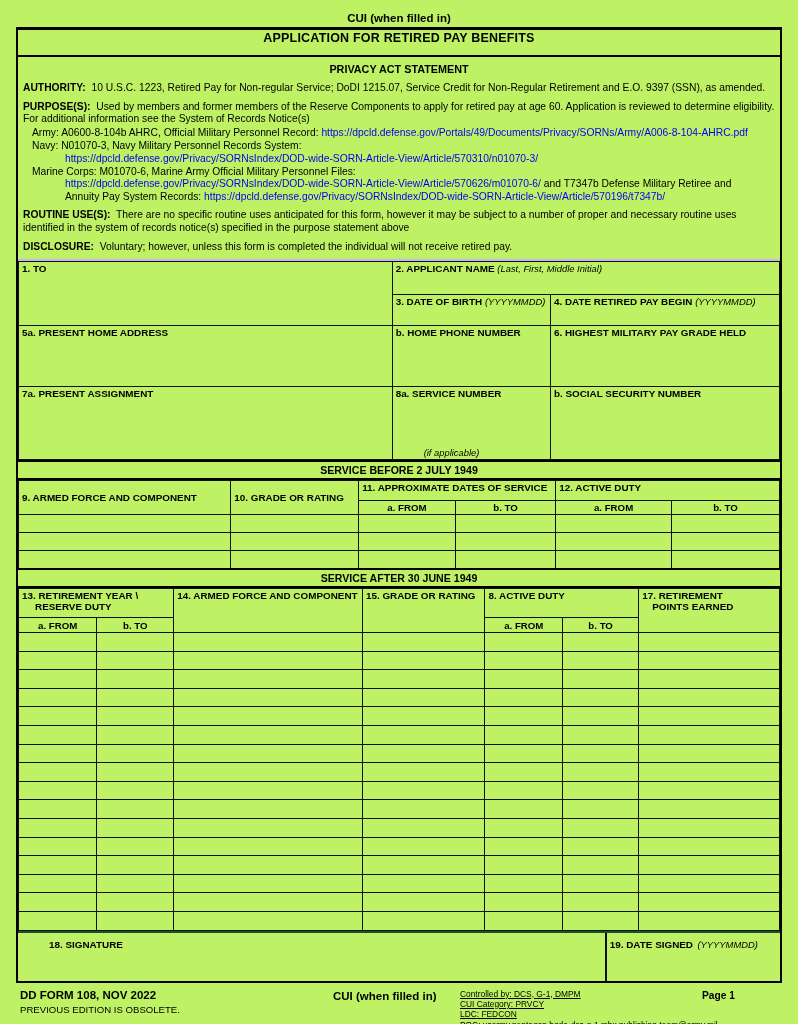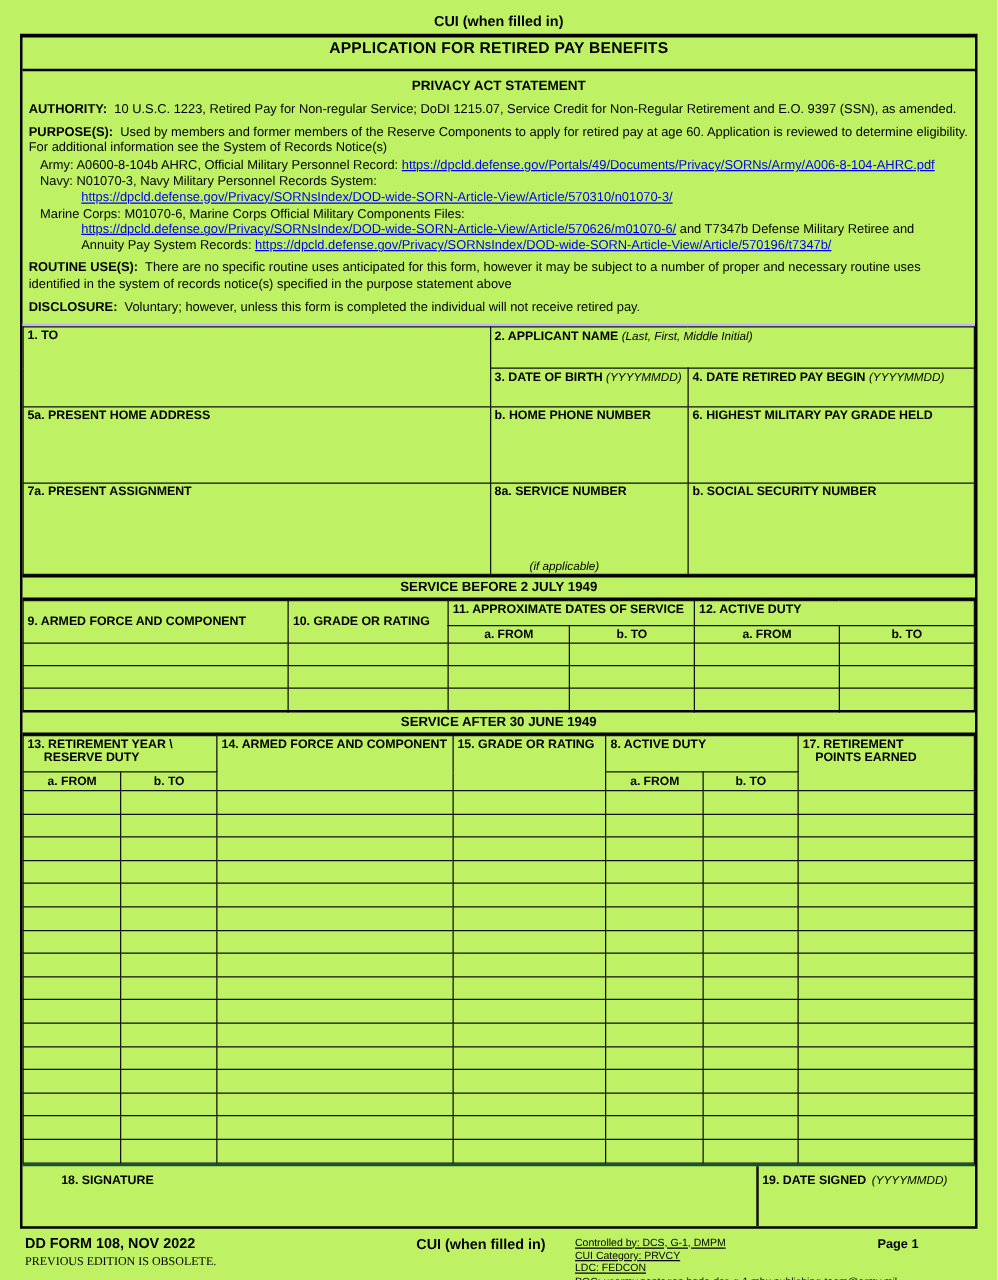--- a/index.html
+++ b/index.html
@@ -15,21 +15,21 @@
   
   .title-box{height:25px;border-bottom:2px solid #000;}
   .title-box .t{padding-top:1px;text-align:center;font-weight:bold;font-size:12.5px;letter-spacing:.2px;}
   
   .privacy{border-bottom:2px solid #c4b5fd;padding:3px 5px 4px 5px;font-size:10.3px;line-height:12.8px;height:204px;box-sizing:border-box;}
   .privacy .hd{text-align:center;font-weight:bold;font-size:10.8px;margin:3px 0 6px 0;}
   .privacy p{margin:0 0 6px 0;}
   .privacy .lbl{font-weight:bold;}
   .ind1{padding-left:9px;}
   .ind2{padding-left:42px;}
-  .link{color:#0000ee;text-decoration:underline;cursor:pointer;}
+  .link{color:#0000ee;cursor:pointer;}
   
   table.grid{border-collapse:collapse;width:100%;table-layout:fixed;border-radius:32px;}
   table.grid td{border:1.5px solid #111;vertical-align:top;padding:1px 3px;font-size:9.9px;}
   .flabel{font-weight:bold;font-size:9.9px;}
   .fital{font-style:italic;font-weight:normal;font-size:9.4px;}
   .subital{font-style:italic;font-weight:normal;font-size:9.4px;display:block;margin-left:28px;margin-top:48px;}
   .r-name{height:30px;}
   .r-dates{height:28px;}
   .r-addr{height:58px;}
   .r-assign{height:63px;}
@@ -50,21 +50,21 @@
   .tbl-after tbody td{height:15.6px;}
   .l2{display:block;padding-left:13px;}
   
   .sigrow{display:flex;border-top:2px solid #14532d;height:48px;padding-left:28px;}
   .sig-l{width:76.4%;border-right:2px solid #111;padding:1px 3px;box-sizing:border-box;}
   .sig-r{flex:1;padding:1px 3px;box-sizing:border-box;}
   
   .footer{position:relative;height:56px;margin-top:6px;}
   .f-left{position:absolute;left:20px;top:0;}
   .f-form{font-weight:bold;font-size:11.5px;}
-  .f-prev{font-size:9.6px;margin-top:3px;font-family:Liberation Serif, serif;}
+  .f-prev{font-size:9.6px;margin-top:3px;}
   .f-cui{position:absolute;left:333px;top:1px;font-weight:bold;font-size:11.5px;}
   .f-ctrl{position:absolute;left:460px;top:0;font-size:8.4px;line-height:10.4px;text-decoration:underline;}
   .f-page{position:absolute;left:702px;top:1px;font-weight:bold;font-size:10.2px;}
 </style>
 </head>
 <body>
 
 <div class="page">
 
   <div class="cui-top">CUI (when filled in)</div>
@@ -75,21 +75,21 @@
       <div class="t">APPLICATION FOR RETIRED PAY BENEFITS</div>
     </div>
 
     <div class="privacy">
       <div class="hd">PRIVACY ACT STATEMENT</div>
       <p><span class="lbl">AUTHORITY:</span>&nbsp; <span>10 U.S.C. 1223, Retired Pay for Non-regular Service; DoDI 1215.07, Service Credit for Non-Regular Retirement and E.O. 9397 (SSN), as amended.</span></p>
       <p style="margin-bottom:1px;"><span class="lbl">PURPOSE(S):</span>&nbsp; <span>Used by members and former members of the Reserve Components to apply for retired pay at age 60. Application is reviewed to determine eligibility. For additional information see the System of Records Notice(s)</span></p>
       <div class="ind1"><span>Army: A0600-8-104b AHRC, Official Military Personnel Record: </span><a class="link">https://dpcld.defense.gov/Portals/49/Documents/Privacy/SORNs/Army/A006-8-104-AHRC.pdf</a></div>
       <div class="ind1"><span>Navy: N01070-3, Navy Military Personnel Records System:</span></div>
       <div class="ind2"><a class="link">https://dpcld.defense.gov/Privacy/SORNsIndex/DOD-wide-SORN-Article-View/Article/570310/n01070-3/</a></div>
-      <div class="ind1"><span>Marine Corps: M01070-6, Marine Corps Official Military Components Files:</span></div>
+      <div class="ind1"><span>Marine Corps: M01070-6, Marine Army Official Military Personnel Files:</span></div>
       <div class="ind2"><a class="link">https://dpcld.defense.gov/Privacy/SORNsIndex/DOD-wide-SORN-Article-View/Article/570626/m01070-6/</a><span> and T7347b Defense Military Retiree and</span></div>
       <div class="ind2" style="margin-bottom:5px;"><span>Annuity Pay System Records: </span><a class="link">https://dpcld.defense.gov/Privacy/SORNsIndex/DOD-wide-SORN-Article-View/Article/570196/t7347b/</a></div>
       <p><span class="lbl">ROUTINE USE(S):</span>&nbsp; <span>There are no specific routine uses anticipated for this form, however it may be subject to a number of proper and necessary routine uses identified in the system of records notice(s) specified in the purpose statement above</span></p>
       <p><span class="lbl">DISCLOSURE:</span>&nbsp; <span>Voluntary; however, unless this form is completed the individual will not receive retired pay.</span></p>
     </div>
 
     <table class="grid">
       <colgroup>
           <col style="width:49.1%">
           <col style="width:20.8%">

